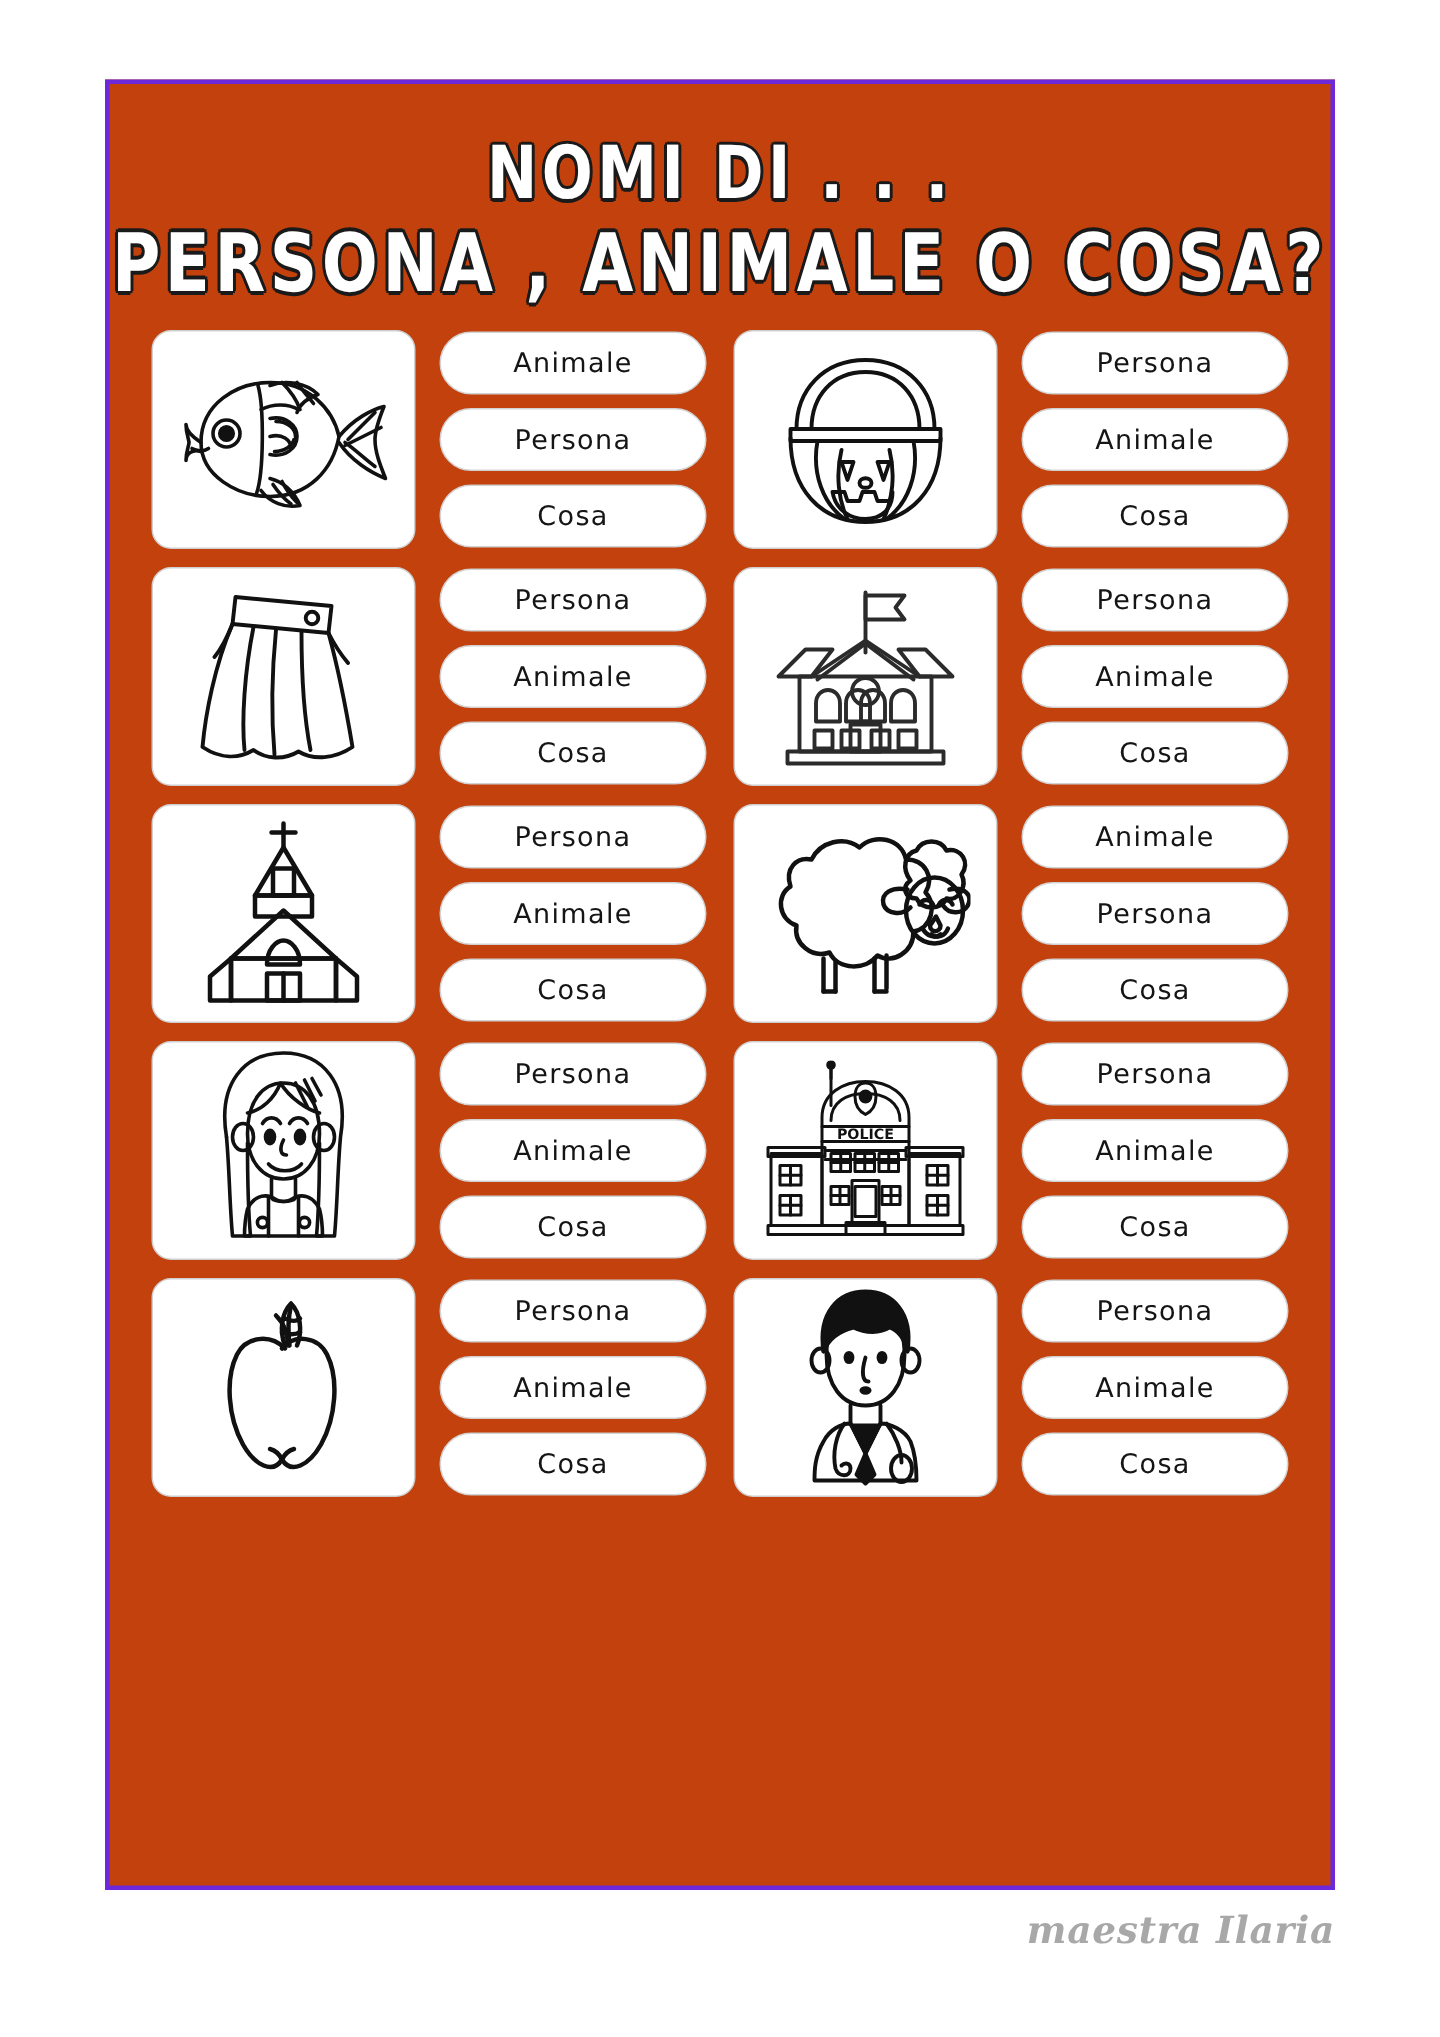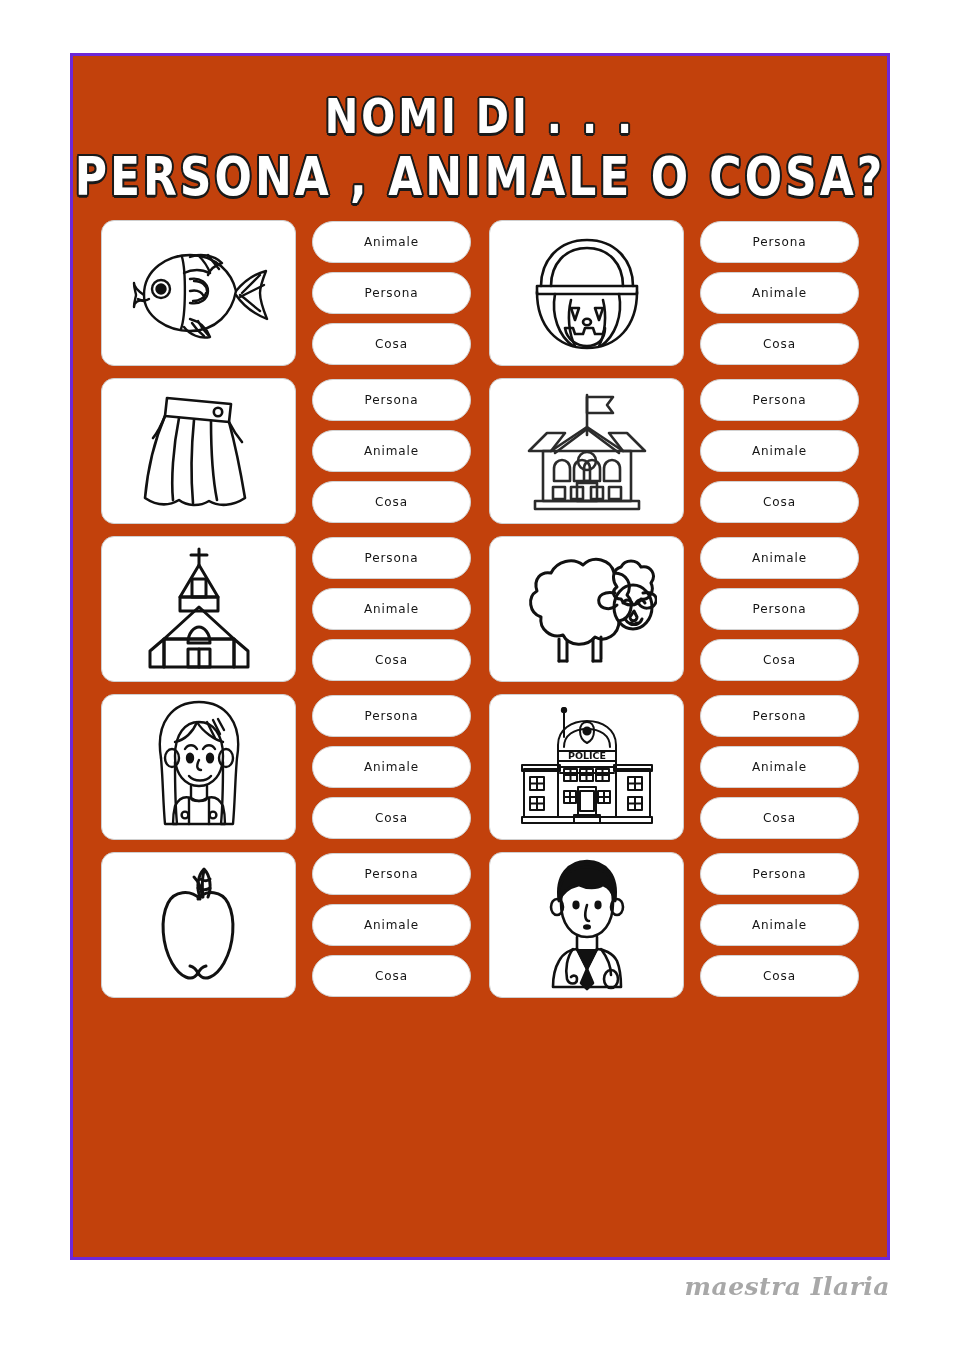--- a/index.html
+++ b/index.html
@@ -70,21 +70,21 @@
     grid-template-columns: 1fr 1fr;
     column-gap: 18px;
     row-gap: 12px;
   }
   .exercise-item {
     display: flex;
     align-items: flex-start;
     gap: 16px;
   }
   .picture-card {
-    width: 195px;
+    width: 176px;
     height: 146px;
     border: 1.6px solid #cfcfcf;
     border-radius: 13px;
     box-sizing: border-box;
     display: flex;
     align-items: center;
     justify-content: center;
     background: #ffffff;
     flex: 0 0 auto;
   }
@@ -100,21 +100,21 @@
   }
   .option-btn {
     height: 42px;
     border: 1.5px solid #d2d2d2;
     border-radius: 22px;
     box-sizing: border-box;
     display: flex;
     align-items: center;
     justify-content: center;
     font-family: "DejaVu Sans", sans-serif;
-    font-size: 12px;
+    font-size: 18px;
     letter-spacing: 0.9px;
     color: #151515;
     background: #ffffff;
   }
 
   
   .watermark {
     position: absolute;
     left: 0;
     top: 1272px;

